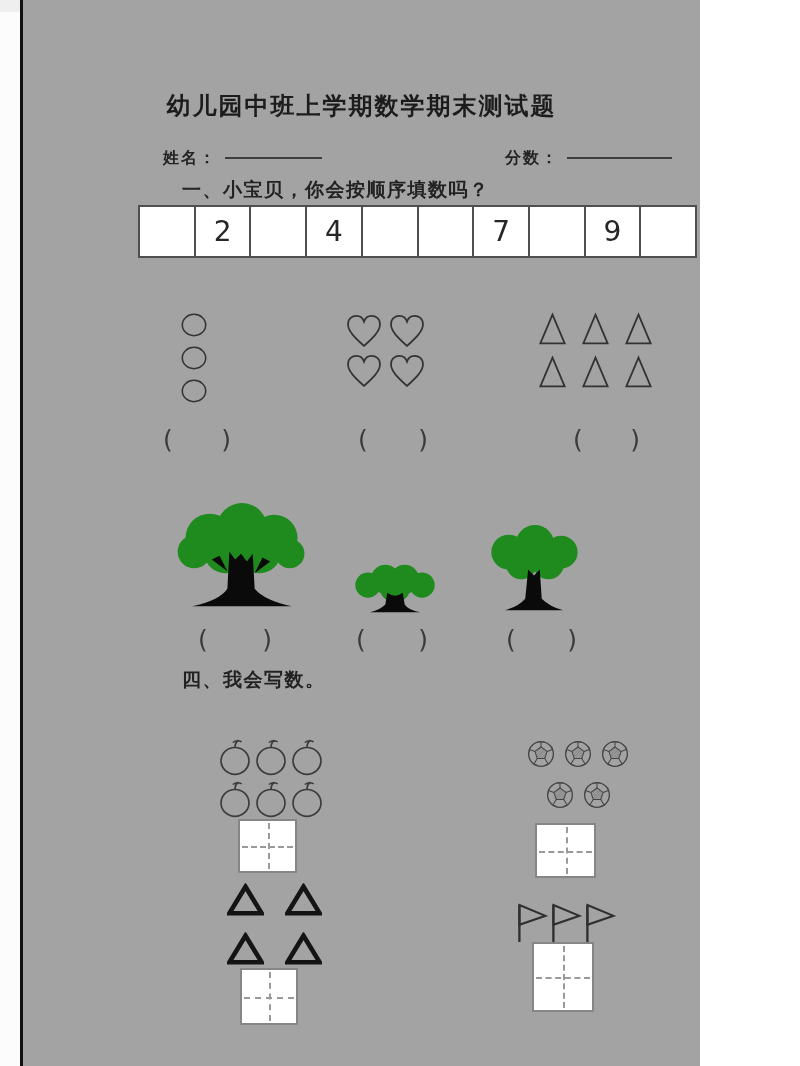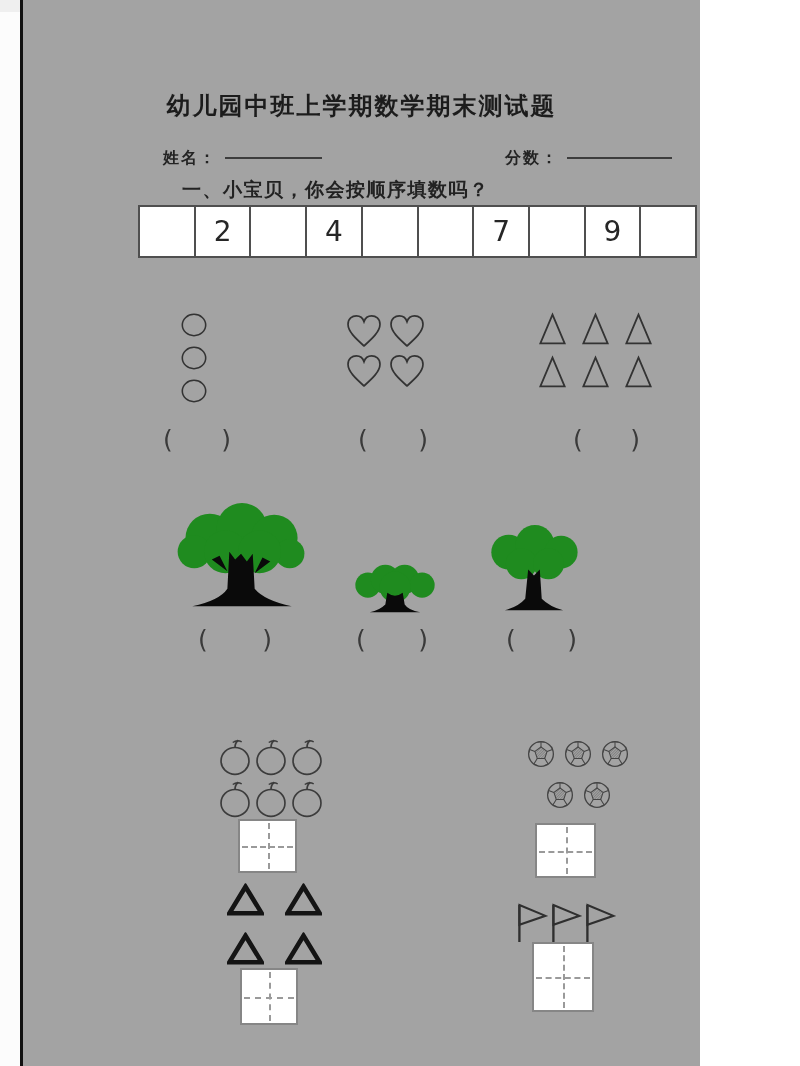--- a/index.html
+++ b/index.html
@@ -223,20 +223,21 @@
   </div>
   <div class="paren-group" style="left:356px;top:624px;width:72px">
     <span>(</span>
     <span>)</span>
   </div>
   <div class="paren-group" style="left:506px;top:624px;width:71px">
     <span>(</span>
     <span>)</span>
   </div>
 
+  <div class="q-heading" style="top:667px">四、我会写数。</div>
 
   <div class="abs q4-apples">
 
   <svg viewBox="0 0 60 68">
         <use href="#sym-apple"></use>
       </svg>
       <svg viewBox="0 0 60 68">
         <use href="#sym-apple"></use>
       </svg>
       <svg viewBox="0 0 60 68">

